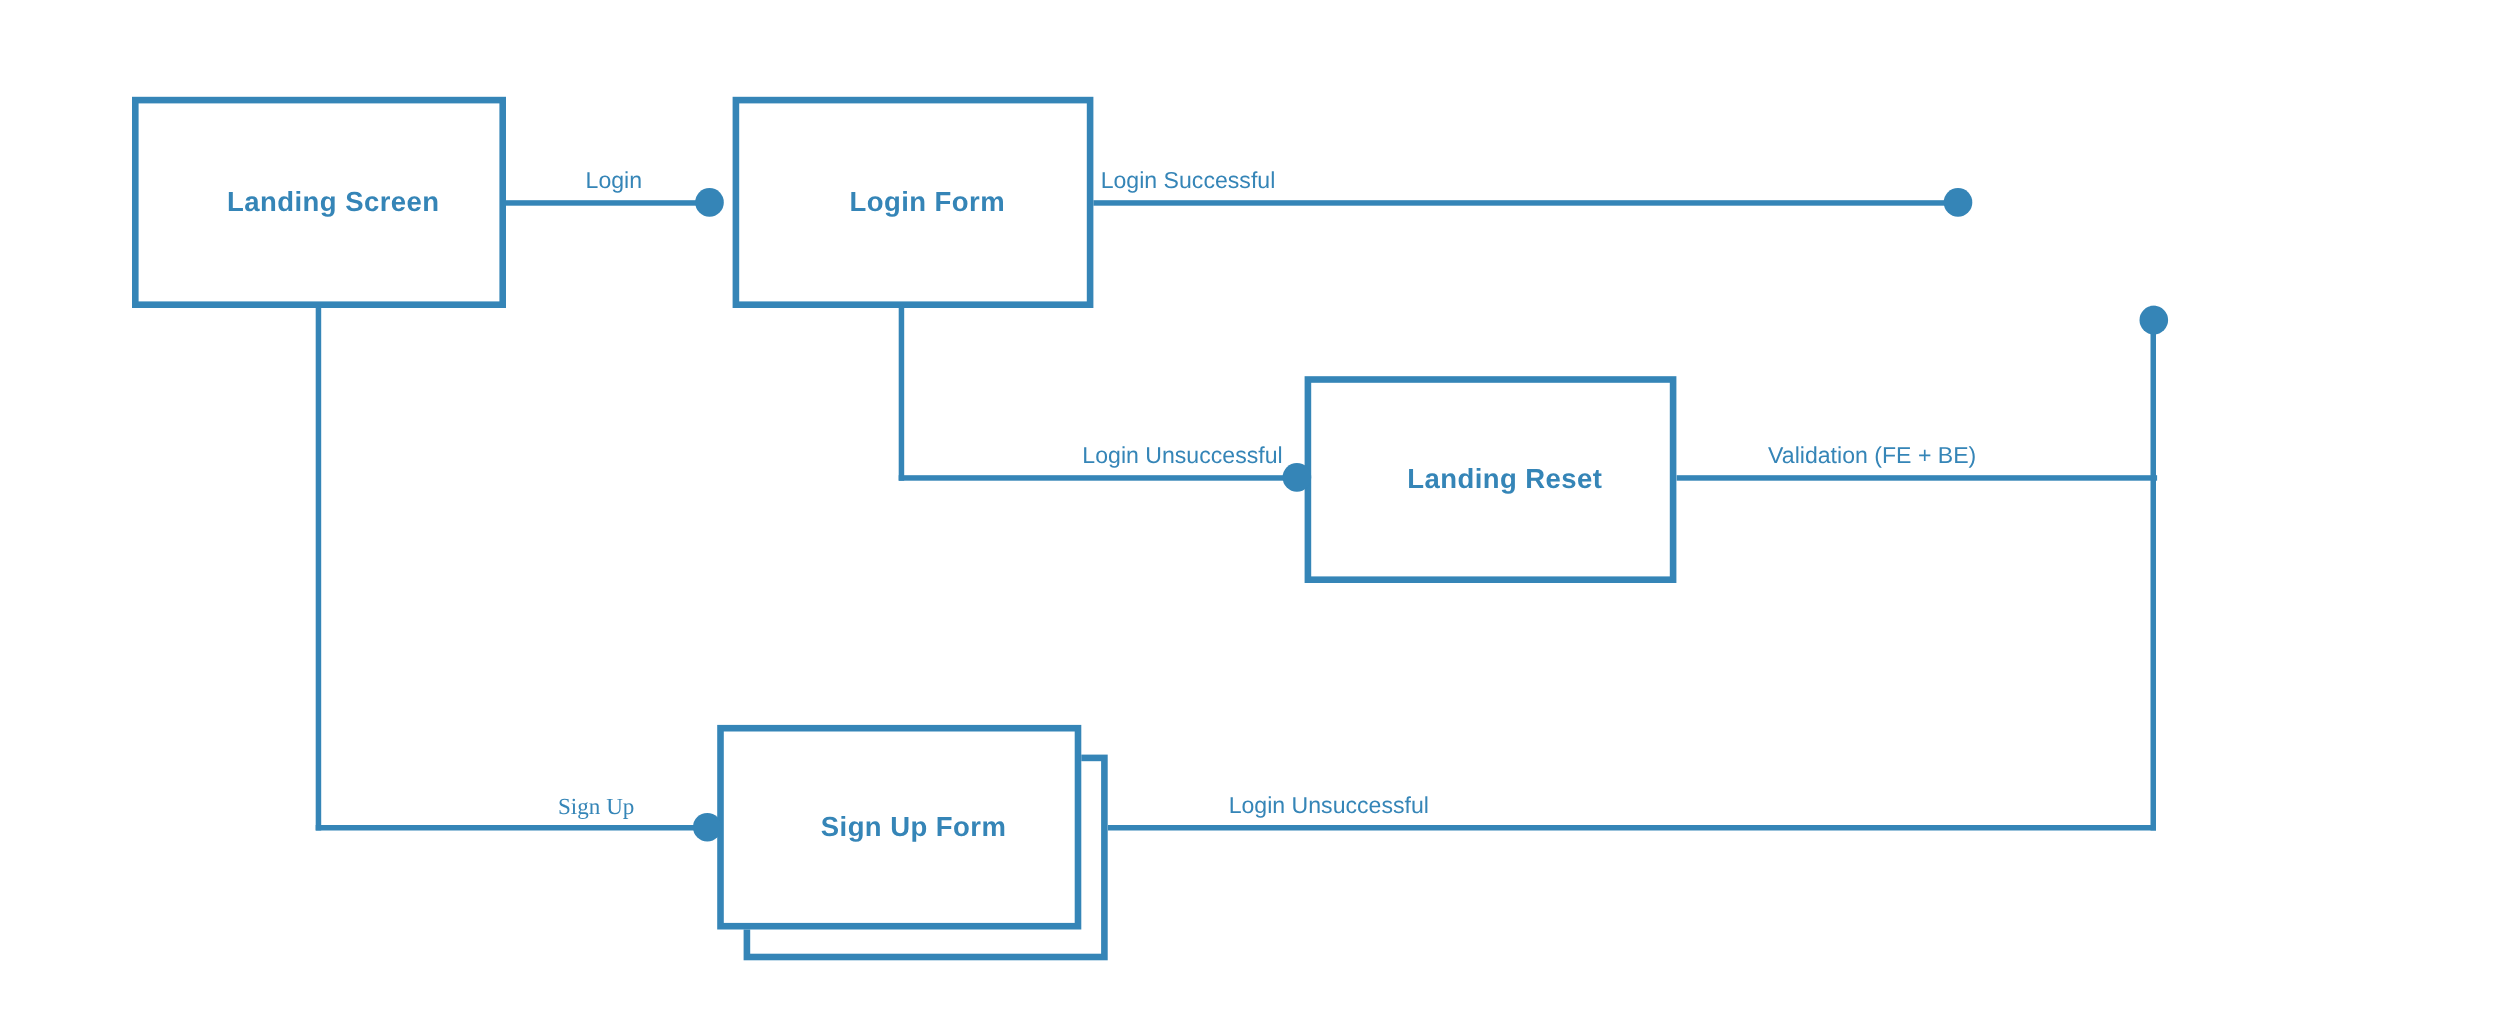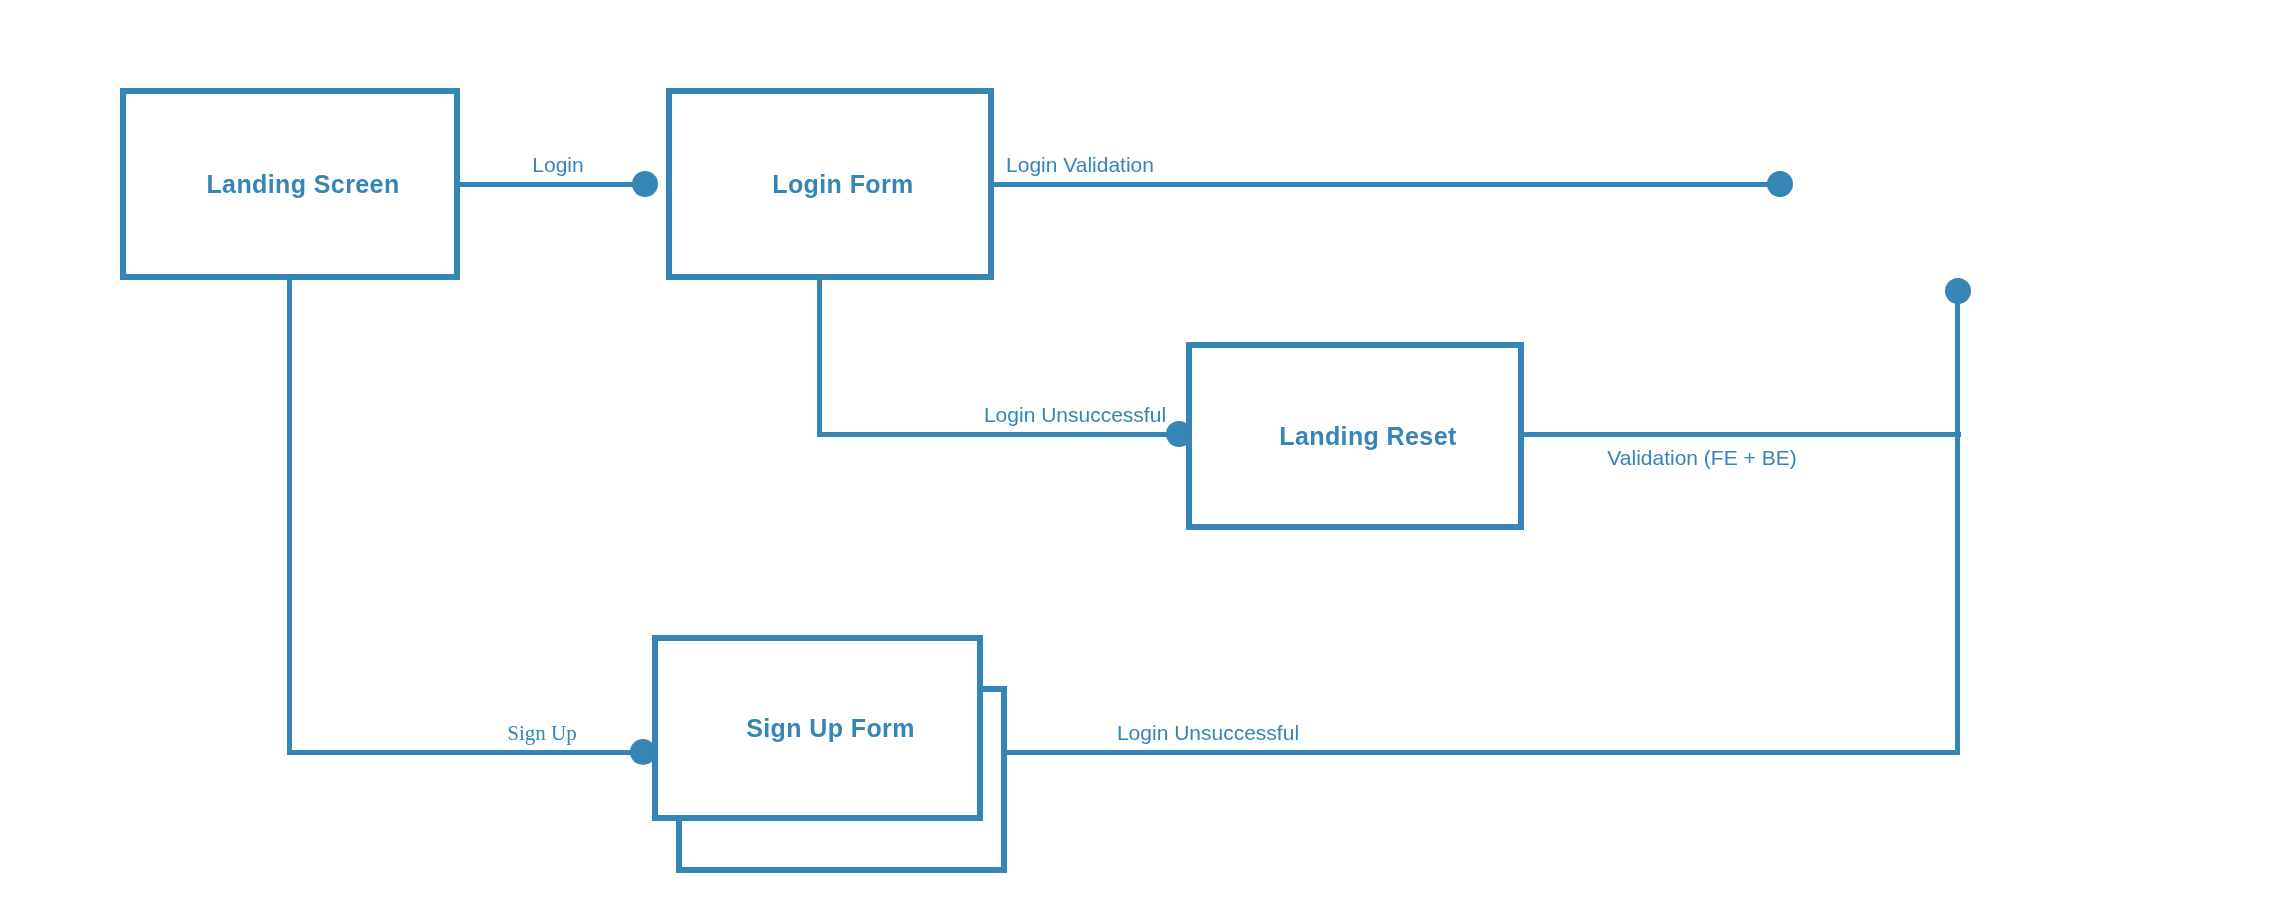--- a/index.html
+++ b/index.html
@@ -76,33 +76,33 @@
 
   <div>
     <div class="line" style="left:460px; top:182px; width:192px; height:5px;"></div>
     <div class="dot" style="left:632px; top:171px;"></div>
     <div class="edge-label" style="left:558px; top:153px;">Login</div>
   </div>
 
   <div>
     <div class="line" style="left:984px; top:182px; width:803px; height:5px;"></div>
     <div class="dot" style="left:1767px; top:171px;"></div>
-    <div class="edge-label" style="left:1080px; top:153px;">Login Validation</div>
+    <div class="edge-label" style="left:1080px; top:153px;">Login Successful</div>
   </div>
 
   <div>
     <div class="line" style="left:817px; top:280px; width:5px; height:157px;"></div>
     <div class="line" style="left:817px; top:432px; width:369px; height:5px;"></div>
     <div class="dot" style="left:1166px; top:421px;"></div>
     <div class="edge-label" style="left:1075px; top:403px;">Login Unsuccessful</div>
   </div>
 
   <div>
     <div class="line" style="left:1524px; top:432px; width:437px; height:5px;"></div>
-    <div class="edge-label" style="left:1702px; top:403px;margin-top:43px;">Validation (FE + BE)</div>
+    <div class="edge-label" style="left:1702px; top:403px;">Validation (FE + BE)</div>
   </div>
 
   <div>
     <div class="line" style="left:1955px; top:278px; width:5px; height:477px;"></div>
     <div class="dot" style="left:1945px; top:278px;"></div>
   </div>
 
   <div>
     <div class="line" style="left:287px; top:280px; width:5px; height:475px;"></div>
     <div class="line" style="left:287px; top:750px; width:358px; height:5px;"></div>
@@ -123,18 +123,18 @@
     <span class="node-label">Login Form</span>
   </div>
 
 
   <div class="node" style="left:1186px; top:342px; width:338px; height:188px;">
     <span class="node-label">Landing Reset</span>
   </div>
 
   <div>
     <div class="node-shadow" style="left:676px; top:686px; width:331px; height:187px;"></div>
-    <div class="node" style="left:652px; top:635px; width:331px; height:186px;">
+    <div class="node" style="left:652px; top:659px; width:331px; height:186px;">
       <span class="node-label">Sign Up Form</span>
     </div>
   </div>
 
 </div>
 
 </body></html>

